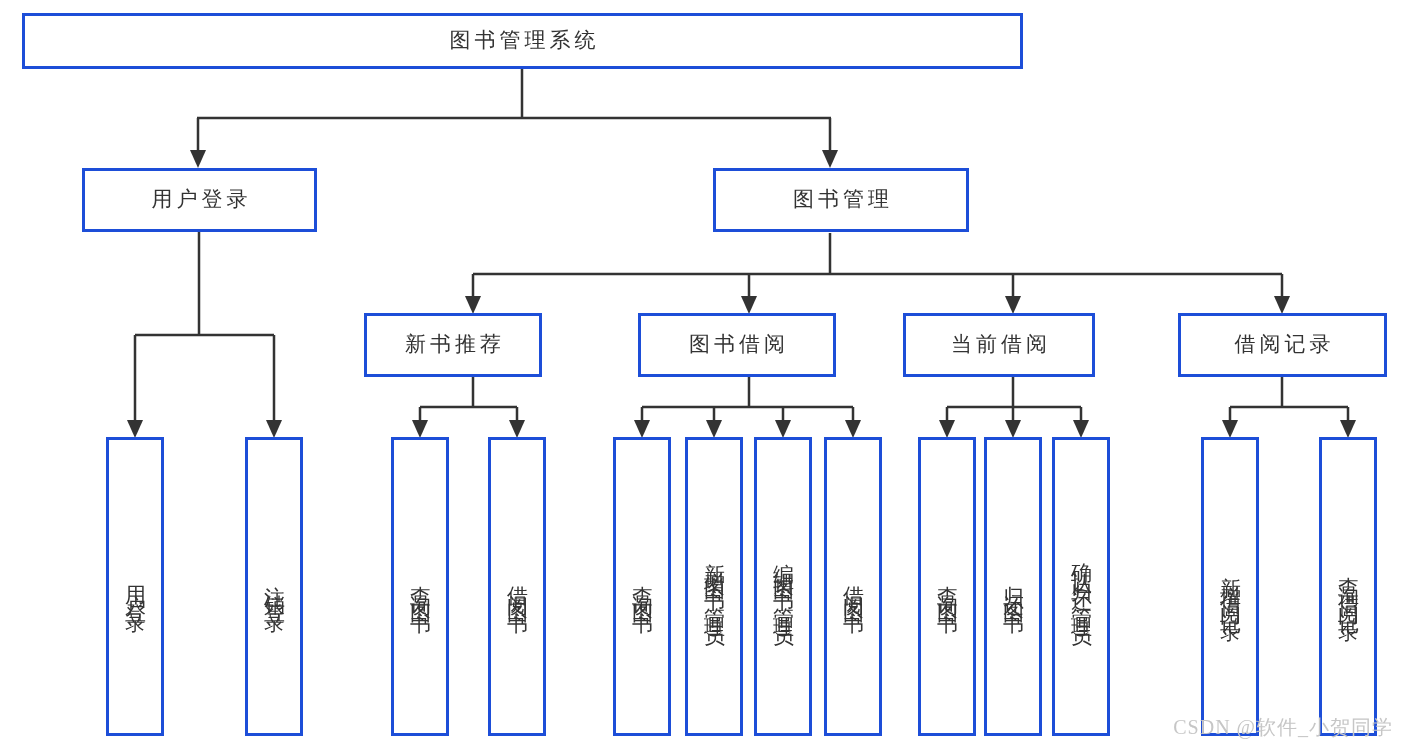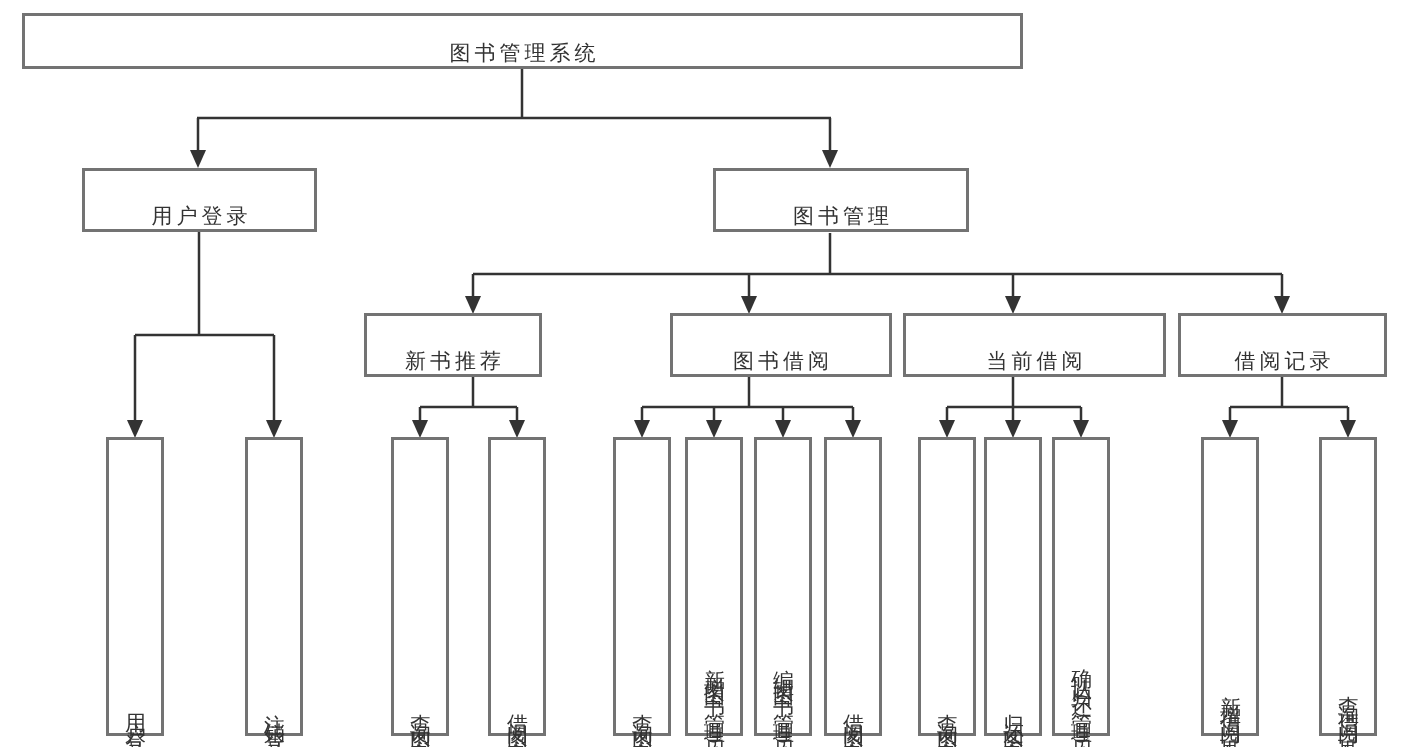--- a/index.html
+++ b/index.html
@@ -4,22 +4,22 @@
 <style>
   html,body{margin:0;padding:0;background:#ffffff;}
   .canvas{
     position:relative;width:1405px;height:747px;background:#ffffff;
     font-family:"Liberation Serif",serif;overflow:hidden;
   }
   .wires{position:absolute;left:0;top:0;width:1405px;height:747px;}
   .wires path{stroke:#333333;stroke-width:2.5;fill:none;}
   .wires polygon{fill:#333333;stroke:none;}
   .node{
-    position:absolute;box-sizing:border-box;border:3px solid #737373;
-    background:#ffffff;display:flex;align-items:flex-end;justify-content:center;
+    position:absolute;box-sizing:border-box;border:3px solid #1d4ed8;
+    background:#ffffff;display:flex;align-items:center;justify-content:center;
   }
   .lbl{
     font-size:21px;color:#333333;letter-spacing:4px;white-space:nowrap;
     line-height:1.2;text-indent:4px;
   }
   .row2{top:168px;height:64px;}
   .row3{top:313px;height:64px;}
   .leaf{top:437px;width:58px;height:299px;}
   .leaf .lbl{
     writing-mode:vertical-rl;text-orientation:mixed;
@@ -74,24 +74,24 @@
   <div class="node row2" style="left:82px;width:235px">
     <span class="lbl">用户登录</span>
   </div>
   <div class="node row2" style="left:713px;width:256px">
     <span class="lbl">图书管理</span>
   </div>
 
   <div class="node row3" style="left:364px;width:178px">
     <span class="lbl">新书推荐</span>
   </div>
-  <div class="node row3" style="left:670px;width:222px">
+  <div class="node row3" style="left:638px;width:198px">
     <span class="lbl">图书借阅</span>
   </div>
-  <div class="node row3" style="left:903px;width:263px">
+  <div class="node row3" style="left:903px;width:192px">
     <span class="lbl">当前借阅</span>
   </div>
   <div class="node row3" style="left:1178px;width:209px">
     <span class="lbl">借阅记录</span>
   </div>
 
   <div class="node leaf" style="left:106px">
     <span class="lbl">用户登录</span>
   </div>
   <div class="node leaf" style="left:245px">
@@ -128,14 +128,15 @@
     <span class="lbl">确认归还（管理员）</span>
   </div>
 
   <div class="node leaf" style="left:1201px">
     <span class="lbl">新增借阅记录</span>
   </div>
   <div class="node leaf" style="left:1319px">
     <span class="lbl">查询借阅记录</span>
   </div>
 
+  <div class="watermark">CSDN @软件_小贺同学</div>
 
 </div>
 
 </body></html>

